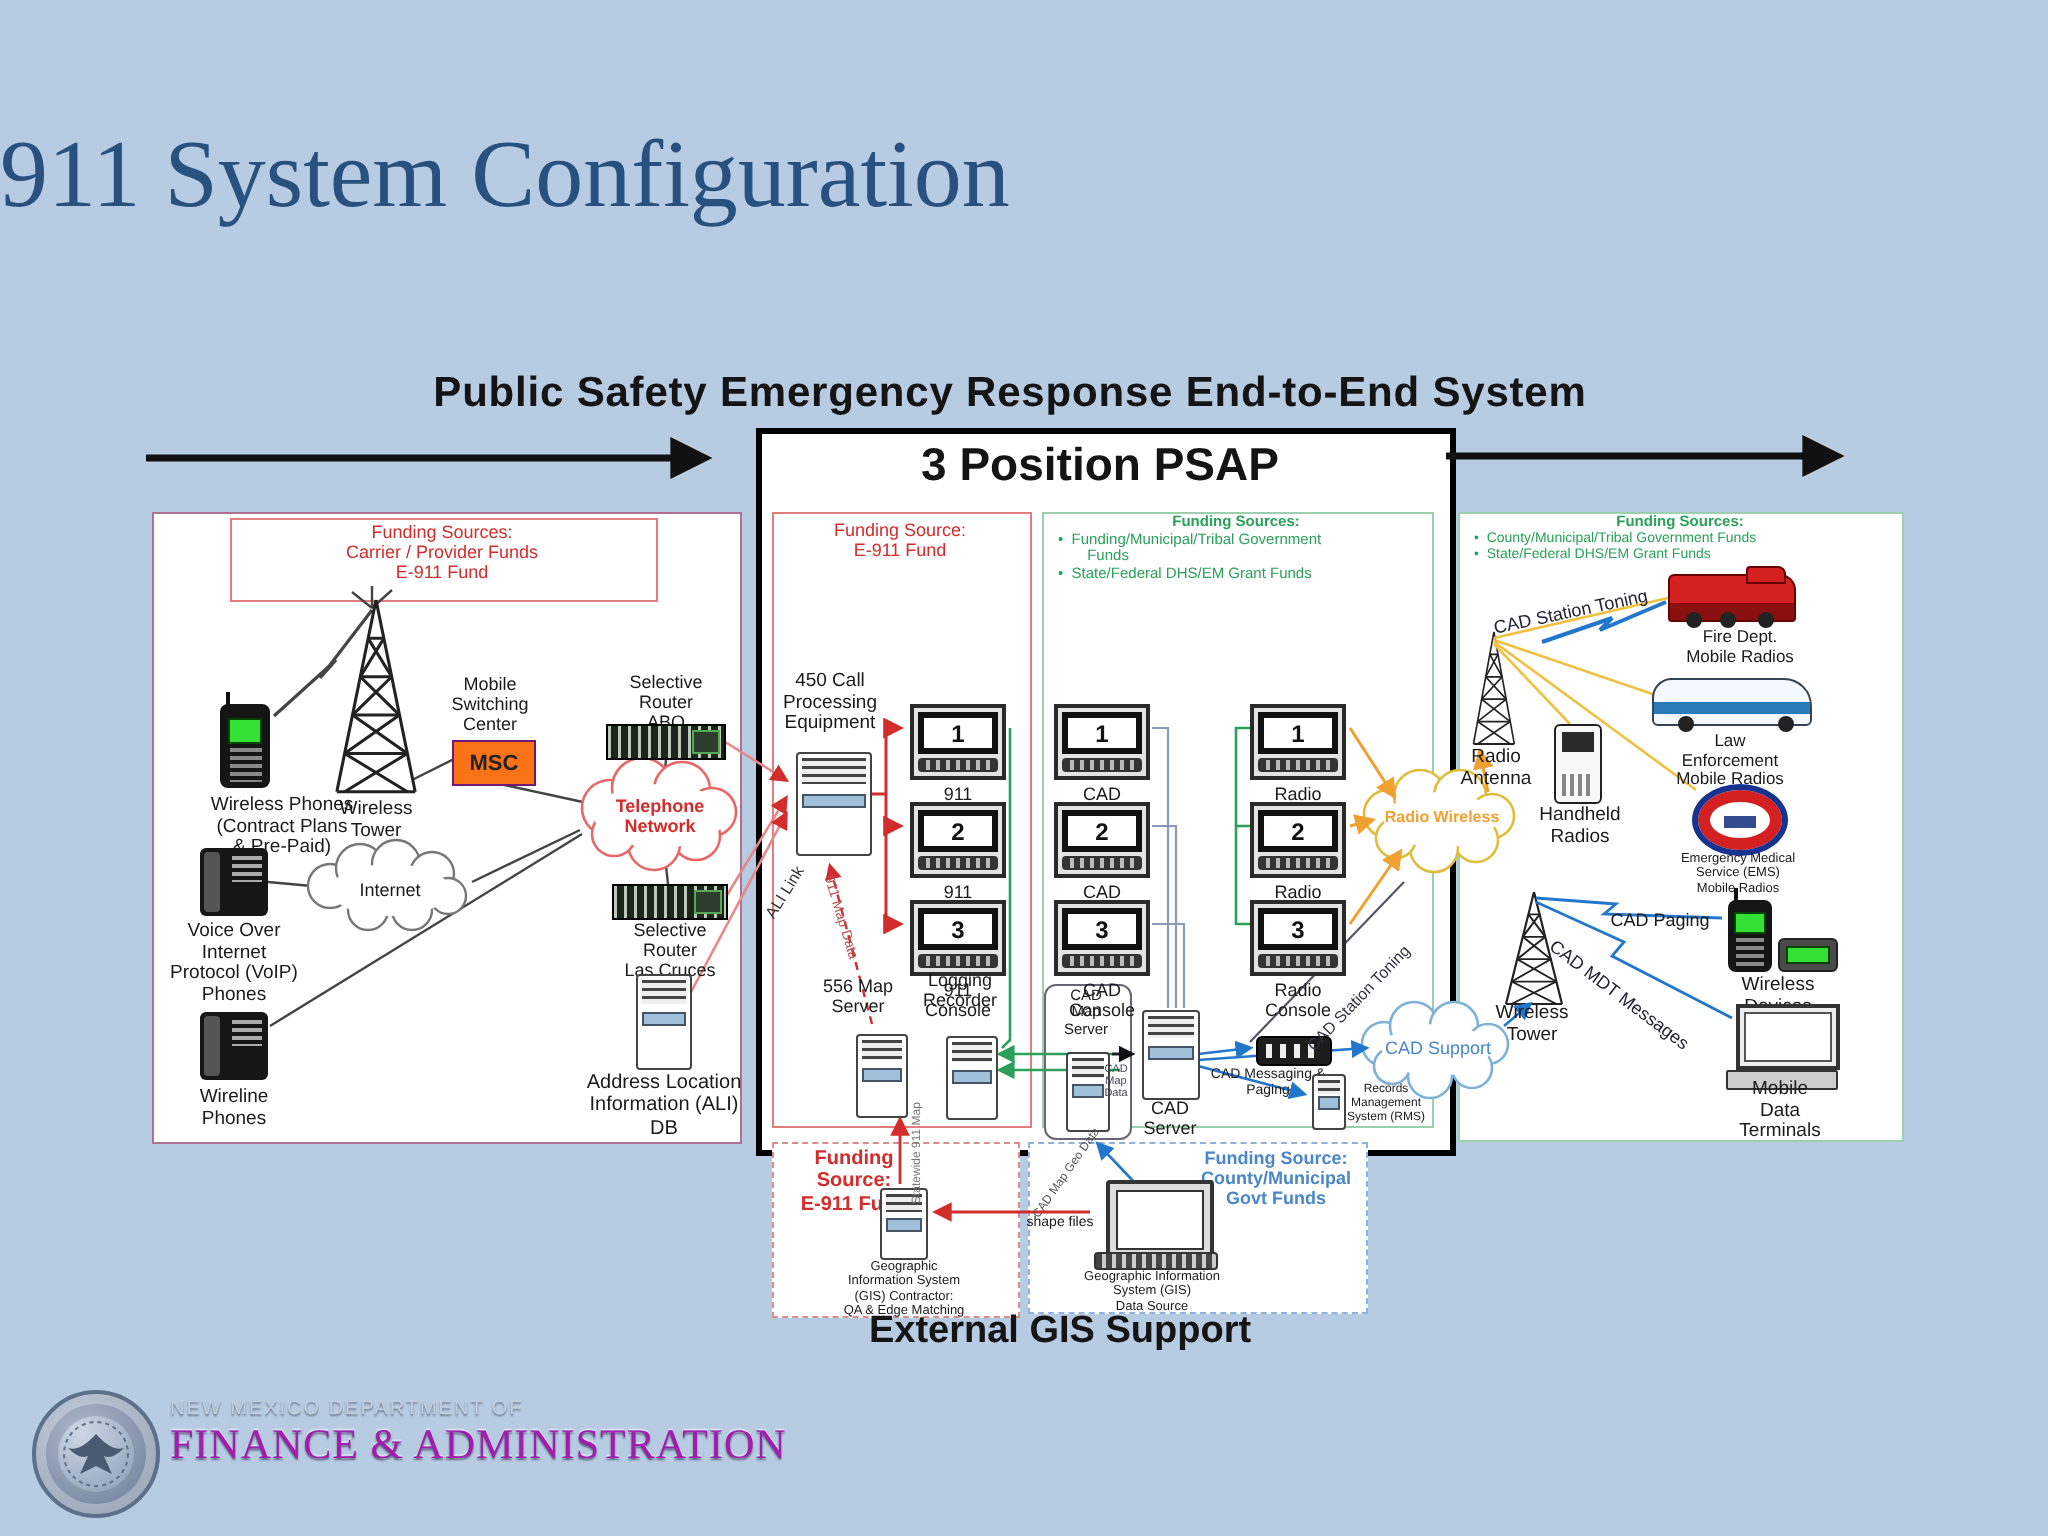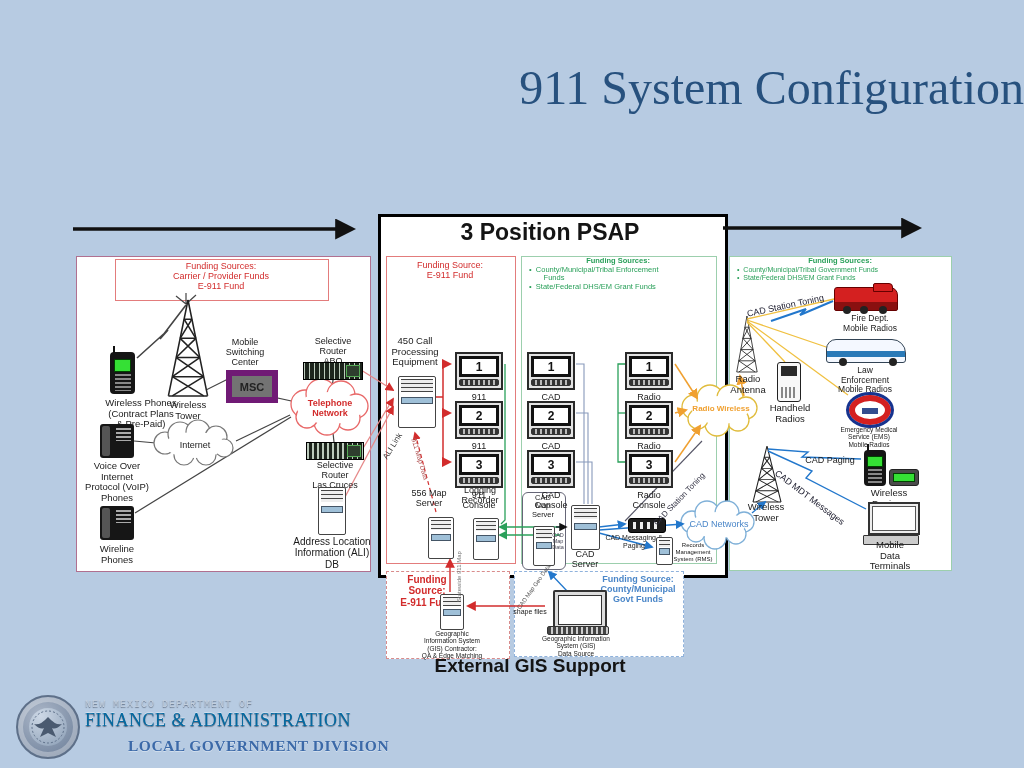--- a/index.html
+++ b/index.html
@@ -9,21 +9,21 @@
   .lbl{position:absolute;font-size:9.5px;line-height:1.13;text-align:center;
        white-space:pre-line;color:#1a1a1a}
   .pre{white-space:pre-wrap;text-align:left}
   .rot{position:absolute;transform-origin:0 0;white-space:nowrap}
   .bold{font-weight:bold}
   .red{color:#d22c2c}.green{color:#2aa05a}.blue{color:#4a86c8}.orange{color:#f0a030}
   .f55{font-size:5.5px}.f6{font-size:6px}.f65{font-size:6.5px}.f7{font-size:7px}
   .f75{font-size:7.5px}.f8{font-size:8px}.f85{font-size:8.5px}.f9{font-size:9px}
   .f10{font-size:10px}
 
-  .title{left:0;right:0;top:60px;text-align:right;font-family:"Liberation Serif",serif;
+  .title{left:0;right:0;top:60px;text-align:left;font-family:"Liberation Serif",serif;
          font-size:48px;color:#27517e}
   .hdr{left:100px;top:185px;width:810px;text-align:center;font-weight:bold;font-size:21px;
        color:#141414;letter-spacing:.4px}
   .sechdr{position:absolute;font-weight:bold;color:#141414;text-align:center;white-space:pre-line}
 
   .box{position:absolute;background:#fff}
   .bx-inbound{border:1.4px solid #b07090}
   .bx-psap{border:3px solid #000}
   .bx-green{border:1.3px solid #9ccfad}
   .bx-redline{border:1.2px solid #e37c7c;background:transparent}
@@ -57,21 +57,21 @@
   .cellphone{background:#151515;border-radius:4px}
   .cellphone::before{content:"";position:absolute;left:15%;right:15%;top:16%;height:26%;
        background:#35e035;border:1px solid #040}
   .cellphone::after{content:"";position:absolute;left:18%;right:18%;top:52%;bottom:8%;
        background:repeating-linear-gradient(#888 0 2px,#151515 2px 4px)}
   .ant{position:absolute;top:-6px;left:3px;width:2px;height:7px;background:#111}
   .router{background:#1c241c;border:1px solid #000;
        background-image:repeating-linear-gradient(90deg,rgba(205,220,205,.9) 0 1.5px,transparent 1.5px 5px)}
   .router::after{content:"";position:absolute;right:2px;top:2px;bottom:2px;width:12px;
        background:#2e3e2e;border:1px solid #5a5}
-  .mscbox{background:#737373;border:6px solid #701a75;color:#222;font-weight:bold;font-size:11px;
+  .mscbox{background:#f97316;border:1px solid #701a75;color:#222;font-weight:bold;font-size:11px;
        display:flex;align-items:center;justify-content:center}
   .handheld{background:#f8f8f8;border:1.5px solid #222;border-radius:3px}
   .handheld::before{content:"";position:absolute;left:3px;right:3px;top:3px;height:10px;background:#2a2a2a}
   .handheld::after{content:"";position:absolute;left:3px;right:3px;bottom:3px;height:11px;
        background:repeating-linear-gradient(90deg,#888 0 2px,#f8f8f8 2px 4px)}
   .pager{background:#4a4a4a;border-radius:3px;border:1px solid #222}
   .pager::before{content:"";position:absolute;left:3px;right:3px;top:3px;height:7px;
        background:#35e035;border:1px solid #040}
   .firetruck{background:linear-gradient(180deg,#d42020 0 62%,#8a1010 62% 100%);
        border-radius:3px 8px 2px 2px;border:1px solid #600}
@@ -92,33 +92,34 @@
   .pcmon{border:2px solid #333;background:#ddd;padding:3px;border-radius:2px}
   .pcscr{width:100%;height:100%;background:#fff;border:1px solid #333;box-sizing:border-box}
   .pckbd{background:repeating-linear-gradient(90deg,#444 0 3px,#ccc 3px 5px);
        border:1px solid #333;border-radius:2px}
   .lapscr{width:44px;height:25px;border:2px solid #333;background:#eee;padding:2px}
   .lapscr>div{width:100%;height:100%;background:#fff;border:1px solid #555;box-sizing:border-box}
   .lapbase{width:54px;height:8px;background:#ccc;border:1px solid #333;margin-left:-5px;border-radius:1px}
 
   .seal{border-radius:50%;background:radial-gradient(circle at 38% 32%,#cdd8e6,#93a5bb 62%,#76879c);
        border:2px solid #5e7089;box-shadow:inset 0 0 0 5px rgba(255,255,255,.3),inset 0 0 0 11px rgba(70,85,110,.25)}
-  .ftr1{font-family:Liberation Mono, monospace;font-size:10px;letter-spacing:1px;color:#c3cfdd;
+  .ftr1{font-family:Liberation Sans, sans-serif;font-size:10px;letter-spacing:1px;color:#c3cfdd;
        text-shadow:0 1px 1px rgba(40,50,70,.55)}
-  .ftr2{font-family:"Liberation Serif",serif;font-size:18px;letter-spacing:.5px;color:#0369a1;
+  .ftr2{font-family:"Liberation Serif",serif;font-size:21px;letter-spacing:.5px;color:#a21caf;
        text-shadow:0 1px 1px rgba(40,50,70,.65),0 -1px 0 rgba(255,255,255,.4)}
   .ftr3{font-family:"Liberation Serif",serif;font-size:15.5px;font-weight:bold;color:#3b69a8;
        letter-spacing:.5px;text-shadow:0 1px 0 rgba(255,255,255,.4)}
 </style>
 </head>
 <body>
 
 <div class="slide">
 
   <div class="abs title">911 System Configuration</div>
+  <div class="abs hdr">Public Safety Emergency Response End-to-End System</div>
 
 
   <div class="box bx-inbound" style="left:76px;top:256px;width:293px;height:314px"></div>
   <div class="box bx-psap" style="left:378px;top:214px;width:344px;height:358px"></div>
   <div class="box bx-green" style="left:729px;top:256px;width:221px;height:313px"></div>
   <div class="box bx-gisL" style="left:386px;top:571px;width:122px;height:86px"></div>
   <div class="box bx-gisR" style="left:514px;top:571px;width:168px;height:84px"></div>
   <div class="abs bx-redline" style="left:115px;top:259px;width:212px;height:40px"></div>
   <div class="abs bx-redline" style="left:386px;top:256px;width:128px;height:306px"></div>
   <div class="abs bx-green box" style="left:521px;top:256px;width:194px;height:306px;background:transparent"></div>
@@ -321,21 +322,21 @@
   <div class="srv" style="left:318px;top:487px;width:26px;height:46px"></div>
   <div class="lbl f10" style="left:288px;top:536px;width:88px">Address Location
 Information (ALI)
 DB</div>
 
   <div class="rot f8" style="left:381px;top:456px;transform:rotate(-58deg);color:#333">ALI Link</div>
 
   <div class="lbl red f9" style="left:388px;top:260px;width:124px">Funding Source:
 E-911 Fund</div>
   <div class="lbl green f75 bold" style="left:521px;top:257px;width:194px">Funding Sources:</div>
-  <div class="lbl green f75 pre" style="left:529px;top:266px;width:184px">•  County/Municipal/Tribal Enforcement
+  <div class="lbl green f75 pre" style="left:529px;top:266px;width:184px">•  Funding/Municipal/Tribal Government
        Funds
 •  State/Federal DHS/EM Grant Funds</div>
 
   <div class="lbl" style="left:386px;top:336px;width:58px">450 Call
 Processing
 Equipment</div>
   <div class="srv" style="left:398px;top:376px;width:36px;height:50px"></div>
 
   <div class="console" style="left:455px;top:352px">
     <div class="mon">
@@ -430,21 +431,21 @@
 Paging</div>
 
   <div class="srv" style="left:656px;top:537px;width:15px;height:26px"></div>
   <div class="lbl f6" style="left:670px;top:542px;width:46px">Records
 Management
 System (RMS)</div>
 
   <div class="rot f8" style="left:652px;top:521px;transform:rotate(-46deg);color:#334">CAD Station Toning</div>
 
   <div class="lbl orange f8 bold" style="left:692px;top:404px;width:58px">Radio Wireless</div>
-  <div class="lbl blue f9" style="left:689px;top:519px;width:60px">CAD Networks</div>
+  <div class="lbl blue f9" style="left:689px;top:519px;width:60px">CAD Support</div>
 
   <div class="lbl green f75 bold" style="left:734px;top:257px;width:212px">Funding Sources:</div>
   <div class="lbl green f7 pre" style="left:737px;top:266px;width:210px">•  County/Municipal/Tribal Government Funds
 •  State/Federal DHS/EM Grant Funds</div>
 
   <div class="rot f9" style="left:746px;top:309px;transform:rotate(-12deg);color:#223">CAD Station Toning</div>
 
   <div class="icon firetruck" style="left:834px;top:287px;width:62px;height:22px"></div>
   <div class="lbl f85" style="left:832px;top:314px;width:76px">Fire Dept.
 Mobile Radios</div>
@@ -516,15 +517,14 @@
   <div class="sechdr" style="left:385px;top:655px;width:290px;font-size:19px">External GIS Support</div>
 
   <div class="abs seal" style="left:16px;top:695px;width:60px;height:60px">
     <svg width="60" height="60" viewBox="0 0 60 60">
       <circle cx="30" cy="30" r="16" fill="none" stroke="#5e7089" stroke-width="1" stroke-dasharray="2 2"></circle>
       <path d="M30,20 q-8,9 -14,7 q6,6 10,4 l-4,9 q8,-4 8,-4 q0,0 8,4 l-4,-9 q4,2 10,-4 q-6,2 -14,-7z" fill="#4a5a70"></path>
     </svg>
   </div>
   <div class="abs ftr1" style="left:85px;top:699px">NEW MEXICO DEPARTMENT OF</div>
   <div class="abs ftr2" style="left:85px;top:710px">FINANCE &amp; ADMINISTRATION</div>
-  <div class="abs ftr3" style="left:128px;top:737px">LOCAL GOVERNMENT DIVISION</div>
 
 </div>
 
 </body></html>

